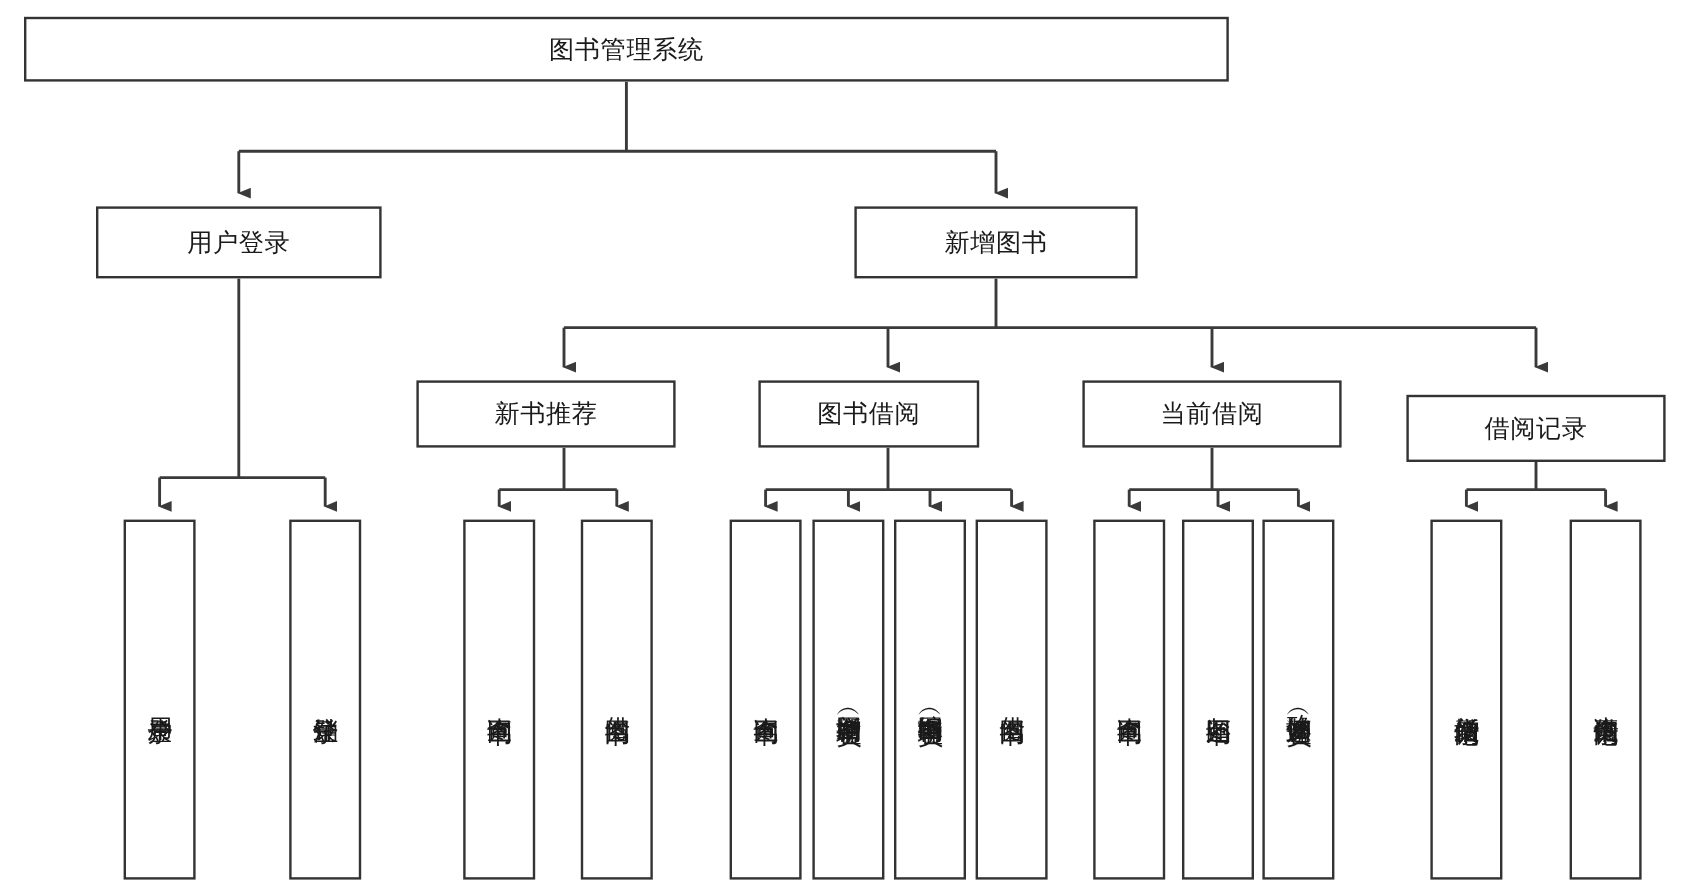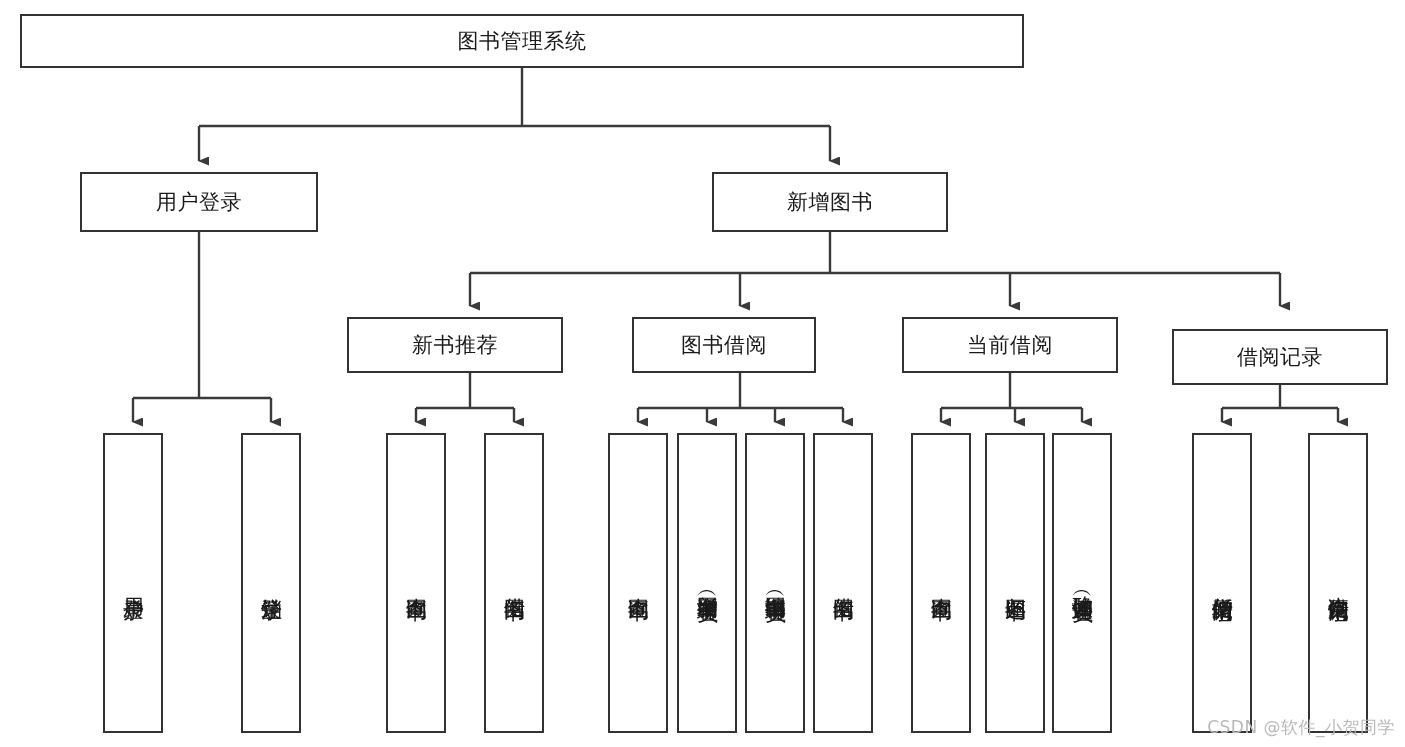--- a/index.html
+++ b/index.html
@@ -175,15 +175,14 @@
         <span class="node-label">确认归还（管理员）</span>
       </div>
       <div class="node vert" style="left: 1192px; top: 433px; width: 60px; height: 300px;">
         <span class="node-label">新增借阅记录</span>
       </div>
       <div class="node vert" style="left: 1308px; top: 433px; width: 60px; height: 300px;">
         <span class="node-label">查询借阅记录</span>
       </div>
     </div>
 
-  <div id="watermark">CSDN @软件_小贺同学</div>
 
 </div>
 
 </body></html>

